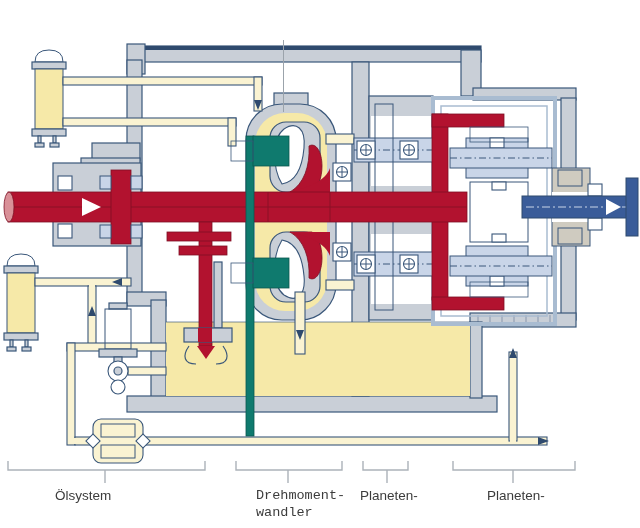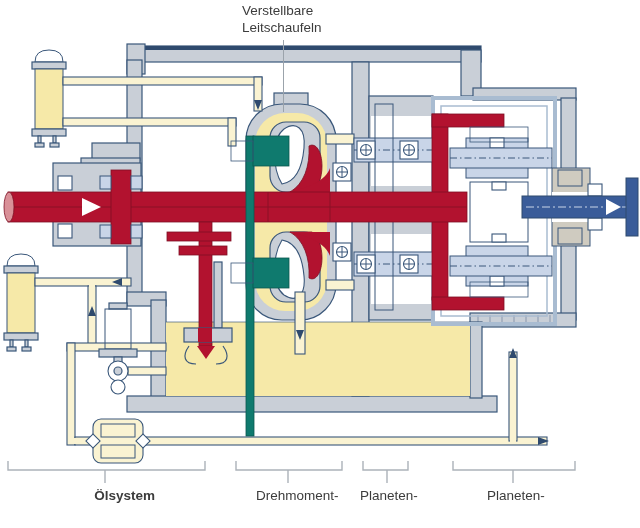--- a/index.html
+++ b/index.html
@@ -9,21 +9,21 @@
     --teal:#0F7A6E; --teal-dark:#0A574F;
     --blue-light:#C9D5E8; --blue-mid:#5E82B4; --blue-dark:#3A5C99;
     --steel-frame:#A9BCD1; --beige:#CFCBC0;
     --leader:#9BA3AB; --bracket:#ACB2B9; --text:#3C3C3C; --white:#FFFFFF;
   }
   html,body{margin:0;padding:0;background:#fff;}
   .canvas{position:relative;width:640px;height:528px;background:#fff;overflow:hidden;
           font-family:"Liberation Sans", sans-serif;}
   .canvas svg{position:absolute;left:0;top:0;}
   .lbl{position:absolute;font-size:13.5px;line-height:17px;color:var(--text);white-space:nowrap;}
-  .lbl.center{text-align:right;font-weight:bold;}
+  .lbl.center{text-align:left;}
   
   .cg{fill:var(--casing);stroke:var(--outline);stroke-width:1.2;}
   .wt{fill:var(--white);stroke:var(--outline);stroke-width:1.1;}
   .yl{fill:var(--yellow);stroke:var(--outline);stroke-width:1;}
   .ylf{fill:var(--yellow);}
   .pp{fill:var(--pale-pipe);stroke:var(--outline);stroke-width:1.1;}
   .ppf{fill:var(--pale-pipe);}
   .rd{fill:var(--red);}
   .rds{fill:var(--red);stroke:var(--red-dark);stroke-width:.8;}
   .tl{fill:var(--teal);stroke:var(--teal-dark);stroke-width:.8;}
@@ -298,31 +298,28 @@
 
   <g>
     <line x1="283.5" y1="40" x2="283.5" y2="112" class="ldr"></line>
     <path d="M8,461 L8,470 L205,470 L205,461 M105,470 L105,483" class="brk"></path>
     <path d="M236,461 L236,470 L342,470 L342,461 M288,470 L288,483" class="brk"></path>
     <path d="M363,461 L363,470 L408,470 L408,461 M387,470 L387,483" class="brk"></path>
     <path d="M453,461 L453,470 L575,470 L575,461 M513,470 L513,483" class="brk"></path>
   </g>
 </svg>
 
-<div class="lbl" style="left:242px;top:2px;">
-  <div>Verstellbare</div>
-  <div>Leitschaufeln</div>
-</div>
 
 <div class="lbl center" style="left:55px;top:487px;width:100px;">
   <div>Ölsystem</div>
 </div>
 
-<div class="lbl" style="left:256px;top:487px;">
+<div class="lbl" style="left:256px;top:487px;font-family:Liberation Mono, monospace;">
   <div>Drehmoment-</div>
+  <div>wandler</div>
 </div>
 
 <div class="lbl" style="left:360px;top:487px;">
   <div>Planeten-</div>
 </div>
 
 <div class="lbl" style="left:487px;top:487px;">
   <div>Planeten-</div>
 </div>
 

